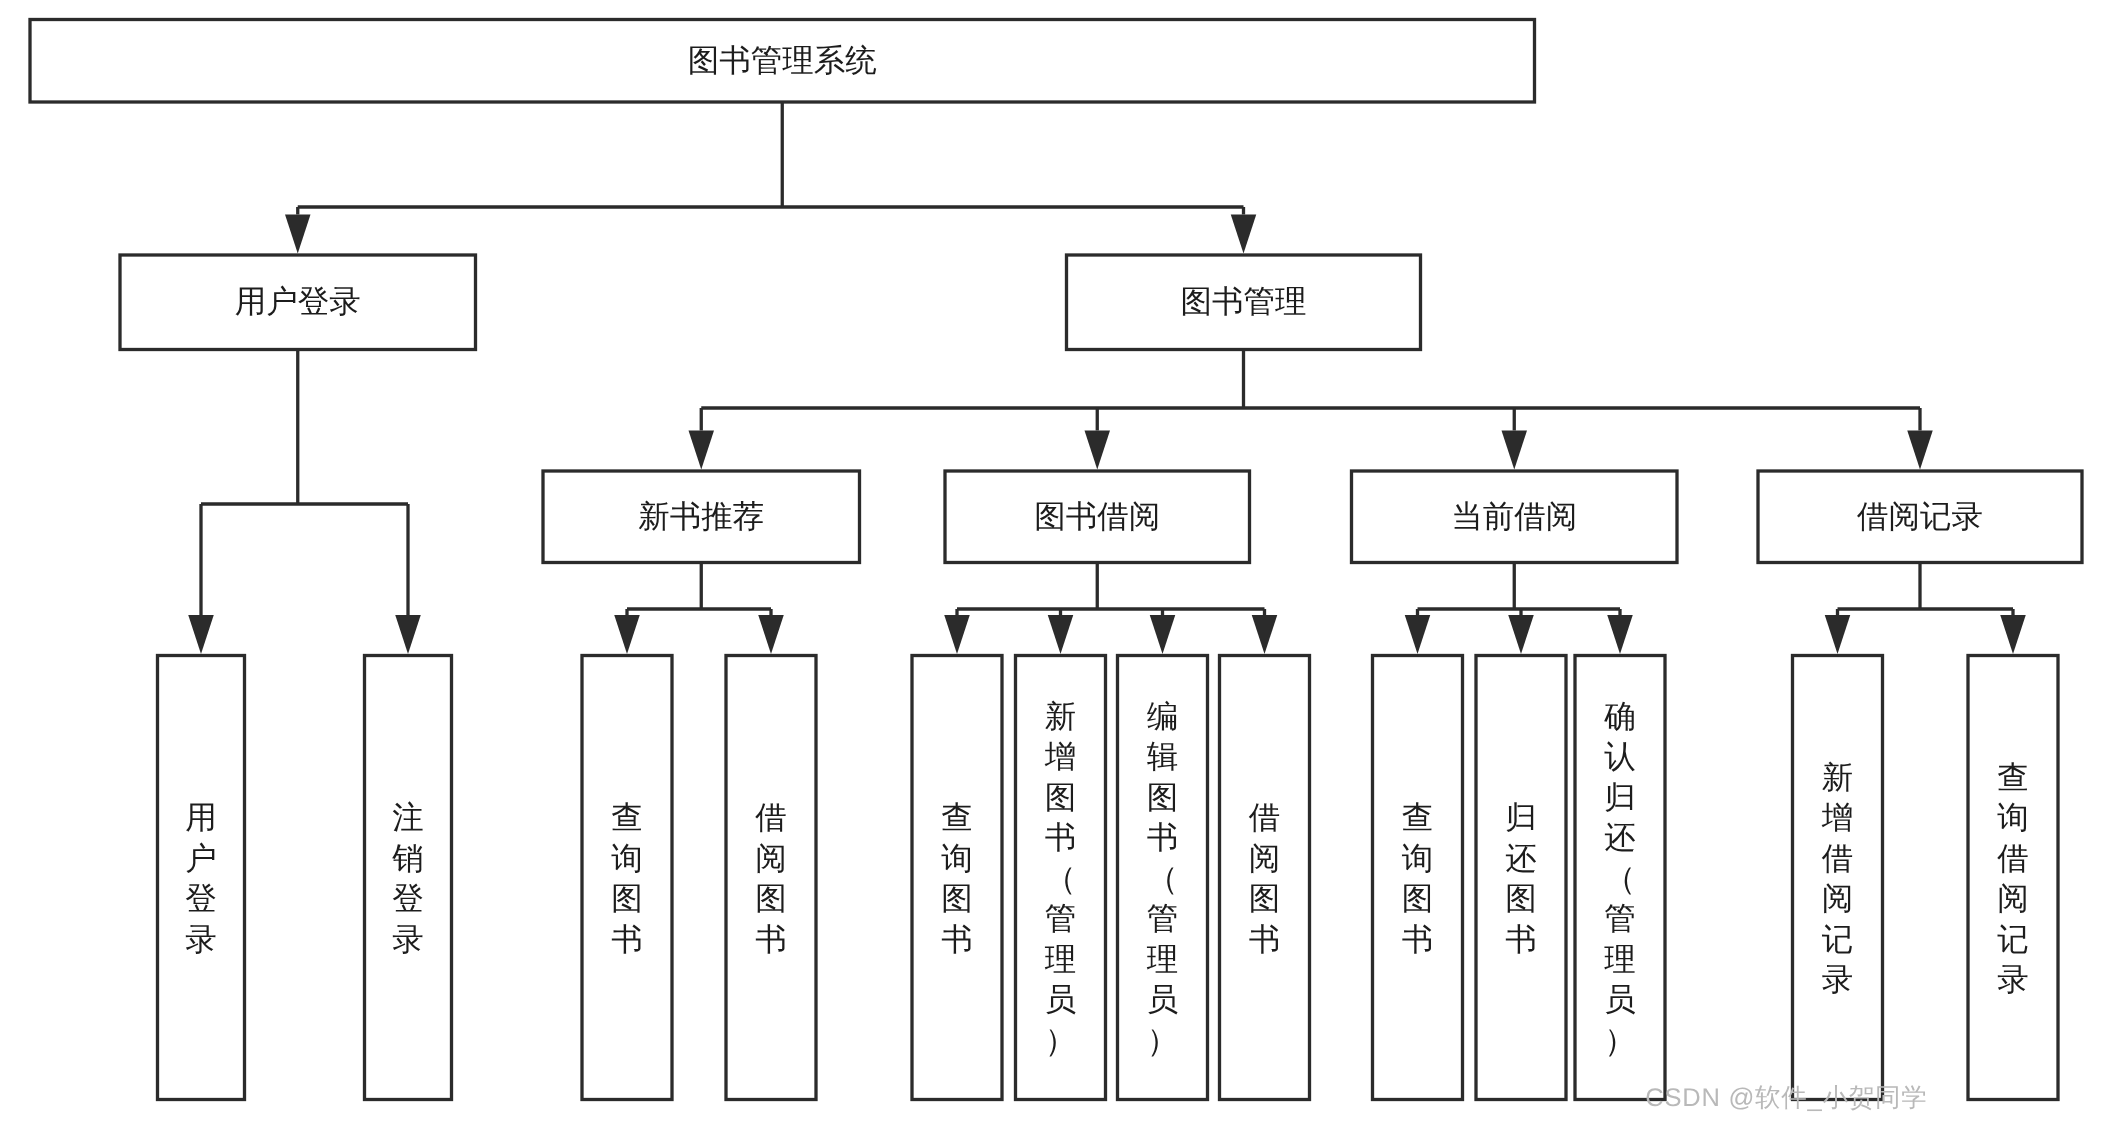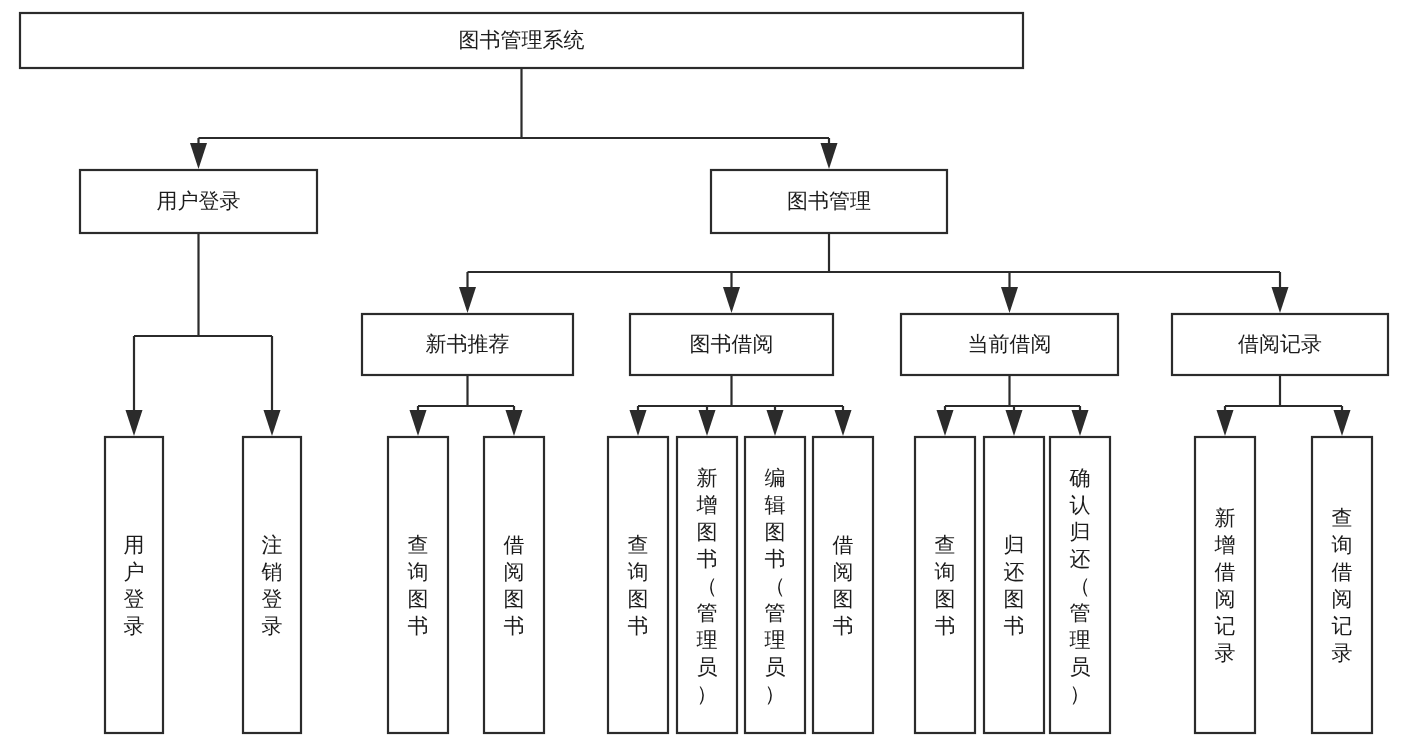--- a/index.html
+++ b/index.html
@@ -206,13 +206,14 @@
         <g>
           <rect class="node-box" x="1195" y="437" width="60" height="296"></rect>
           <text class="node-label-vertical" x="1225"><tspan x="1225" y="525.06">新</tspan><tspan x="1225" y="552.06">增</tspan><tspan x="1225" y="579.06">借</tspan><tspan x="1225" y="606.06">阅</tspan><tspan x="1225" y="633.06">记</tspan><tspan x="1225" y="660.06">录</tspan></text>
         </g>
         <g>
           <rect class="node-box" x="1312" y="437" width="60" height="296"></rect>
           <text class="node-label-vertical" x="1342"><tspan x="1342" y="525.06">查</tspan><tspan x="1342" y="552.06">询</tspan><tspan x="1342" y="579.06">借</tspan><tspan x="1342" y="606.06">阅</tspan><tspan x="1342" y="633.06">记</tspan><tspan x="1342" y="660.06">录</tspan></text>
         </g>
       </g>
   </svg>
+  <div class="watermark">CSDN @软件_小贺同学</div>
 </div>
 
 </body></html>

